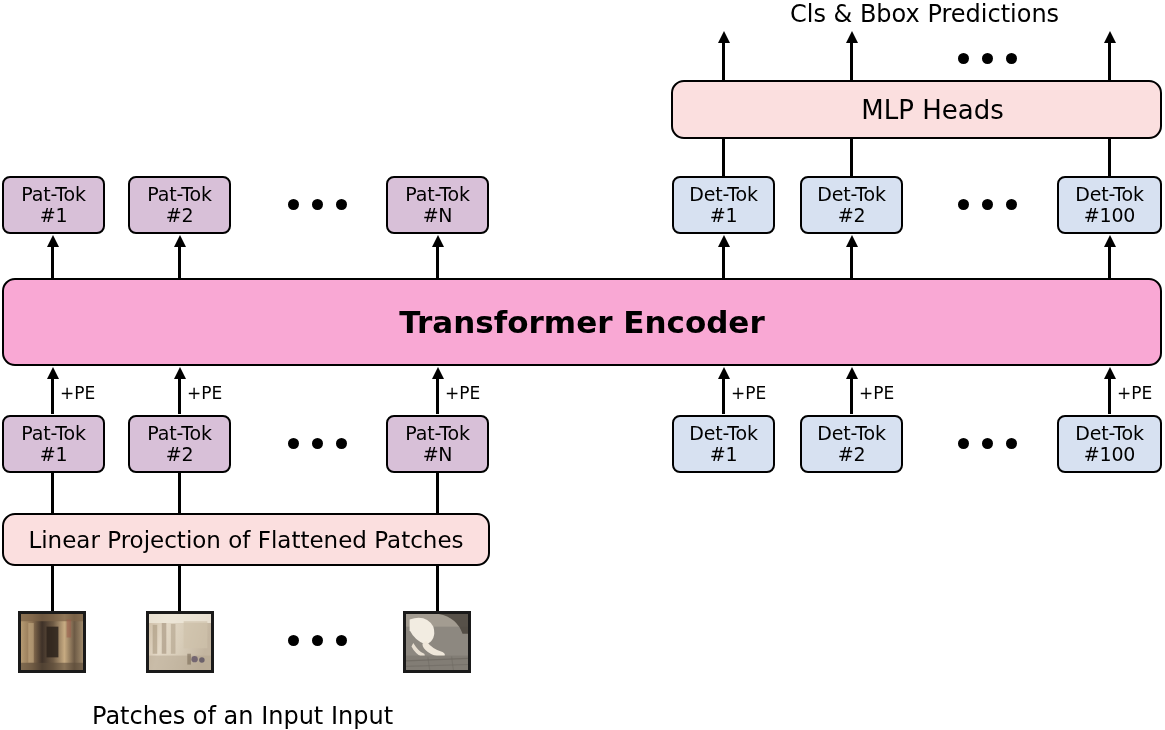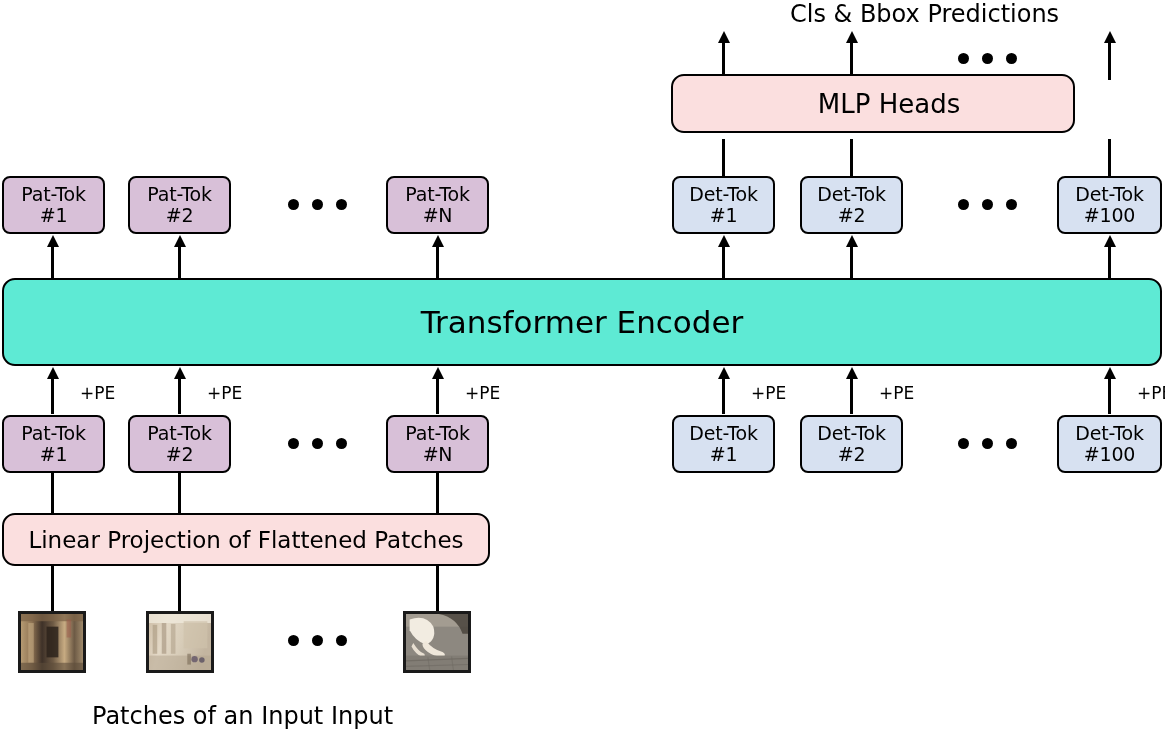--- a/index.html
+++ b/index.html
@@ -32,21 +32,21 @@
     line-height: 1.12;
     font-size: 19px;
     letter-spacing: -0.2px;
   }
   .token-box .t-name { display: block; }
   .token-box .t-num  { display: block; }
 
   .fill-purple { background: #d8c0d8; }
   .fill-blue   { background: #d7e1f1; }
   .fill-pink   { background: #fbdfdf; }
-  .fill-grey   { background: #5eead4; }
+  .fill-grey   { background: #f9a8d4; font-weight: bold; }
 
   
   .bar {
     position: absolute;
     box-sizing: border-box;
     border: 2.6px solid #000000;
     border-radius: 13px;
     display: flex;
     align-items: center;
     justify-content: center;
@@ -97,21 +97,20 @@
   .caption {
     position: absolute;
     font-size: 24px;
     white-space: nowrap;
     letter-spacing: 0px;
   }
   .pe-label {
     position: absolute;
     font-size: 17px;
     white-space: nowrap;
-    margin-left: 20px;
   }
 
   
   .patch {
     position: absolute;
     box-sizing: border-box;
     border: 3px solid #1a1a1a;
     overflow: hidden;
   }
   .patch svg { display: block; width: 100%; height: 100%; }
@@ -126,21 +125,21 @@
   <div class="arrow-up" style="left:722px; top:42px; height:38px;"></div>
   <div class="arrow-up" style="left:850px; top:42px; height:38px;"></div>
   <div class="arrow-up" style="left:1108px; top:42px; height:38px;"></div>
 
   <div class="ellipsis" style="left:958px; top:53px;">
     <i></i>
       <i></i>
       <i></i>
   </div>
 
-  <div class="bar fill-pink" style="left:671px; top:74px; width:404px; height:59px;padding-left:32px;">
+  <div class="bar fill-pink" style="left:671px; top:80px; width:491px; height:59px;padding-left:32px;">
     <span class="bar-label-mid">MLP Heads</span>
   </div>
 
   <div class="vline" style="left:722px; top:139px; height:40px;"></div>
   <div class="vline" style="left:850px; top:139px; height:40px;"></div>
   <div class="vline" style="left:1108px; top:139px; height:40px;"></div>
 
   <div class="token-box fill-purple" style="left:2px; top:176px; width:103px; height:58px;">
     <span class="t-name">Pat-Tok</span>
     <span class="t-num">#1</span>

